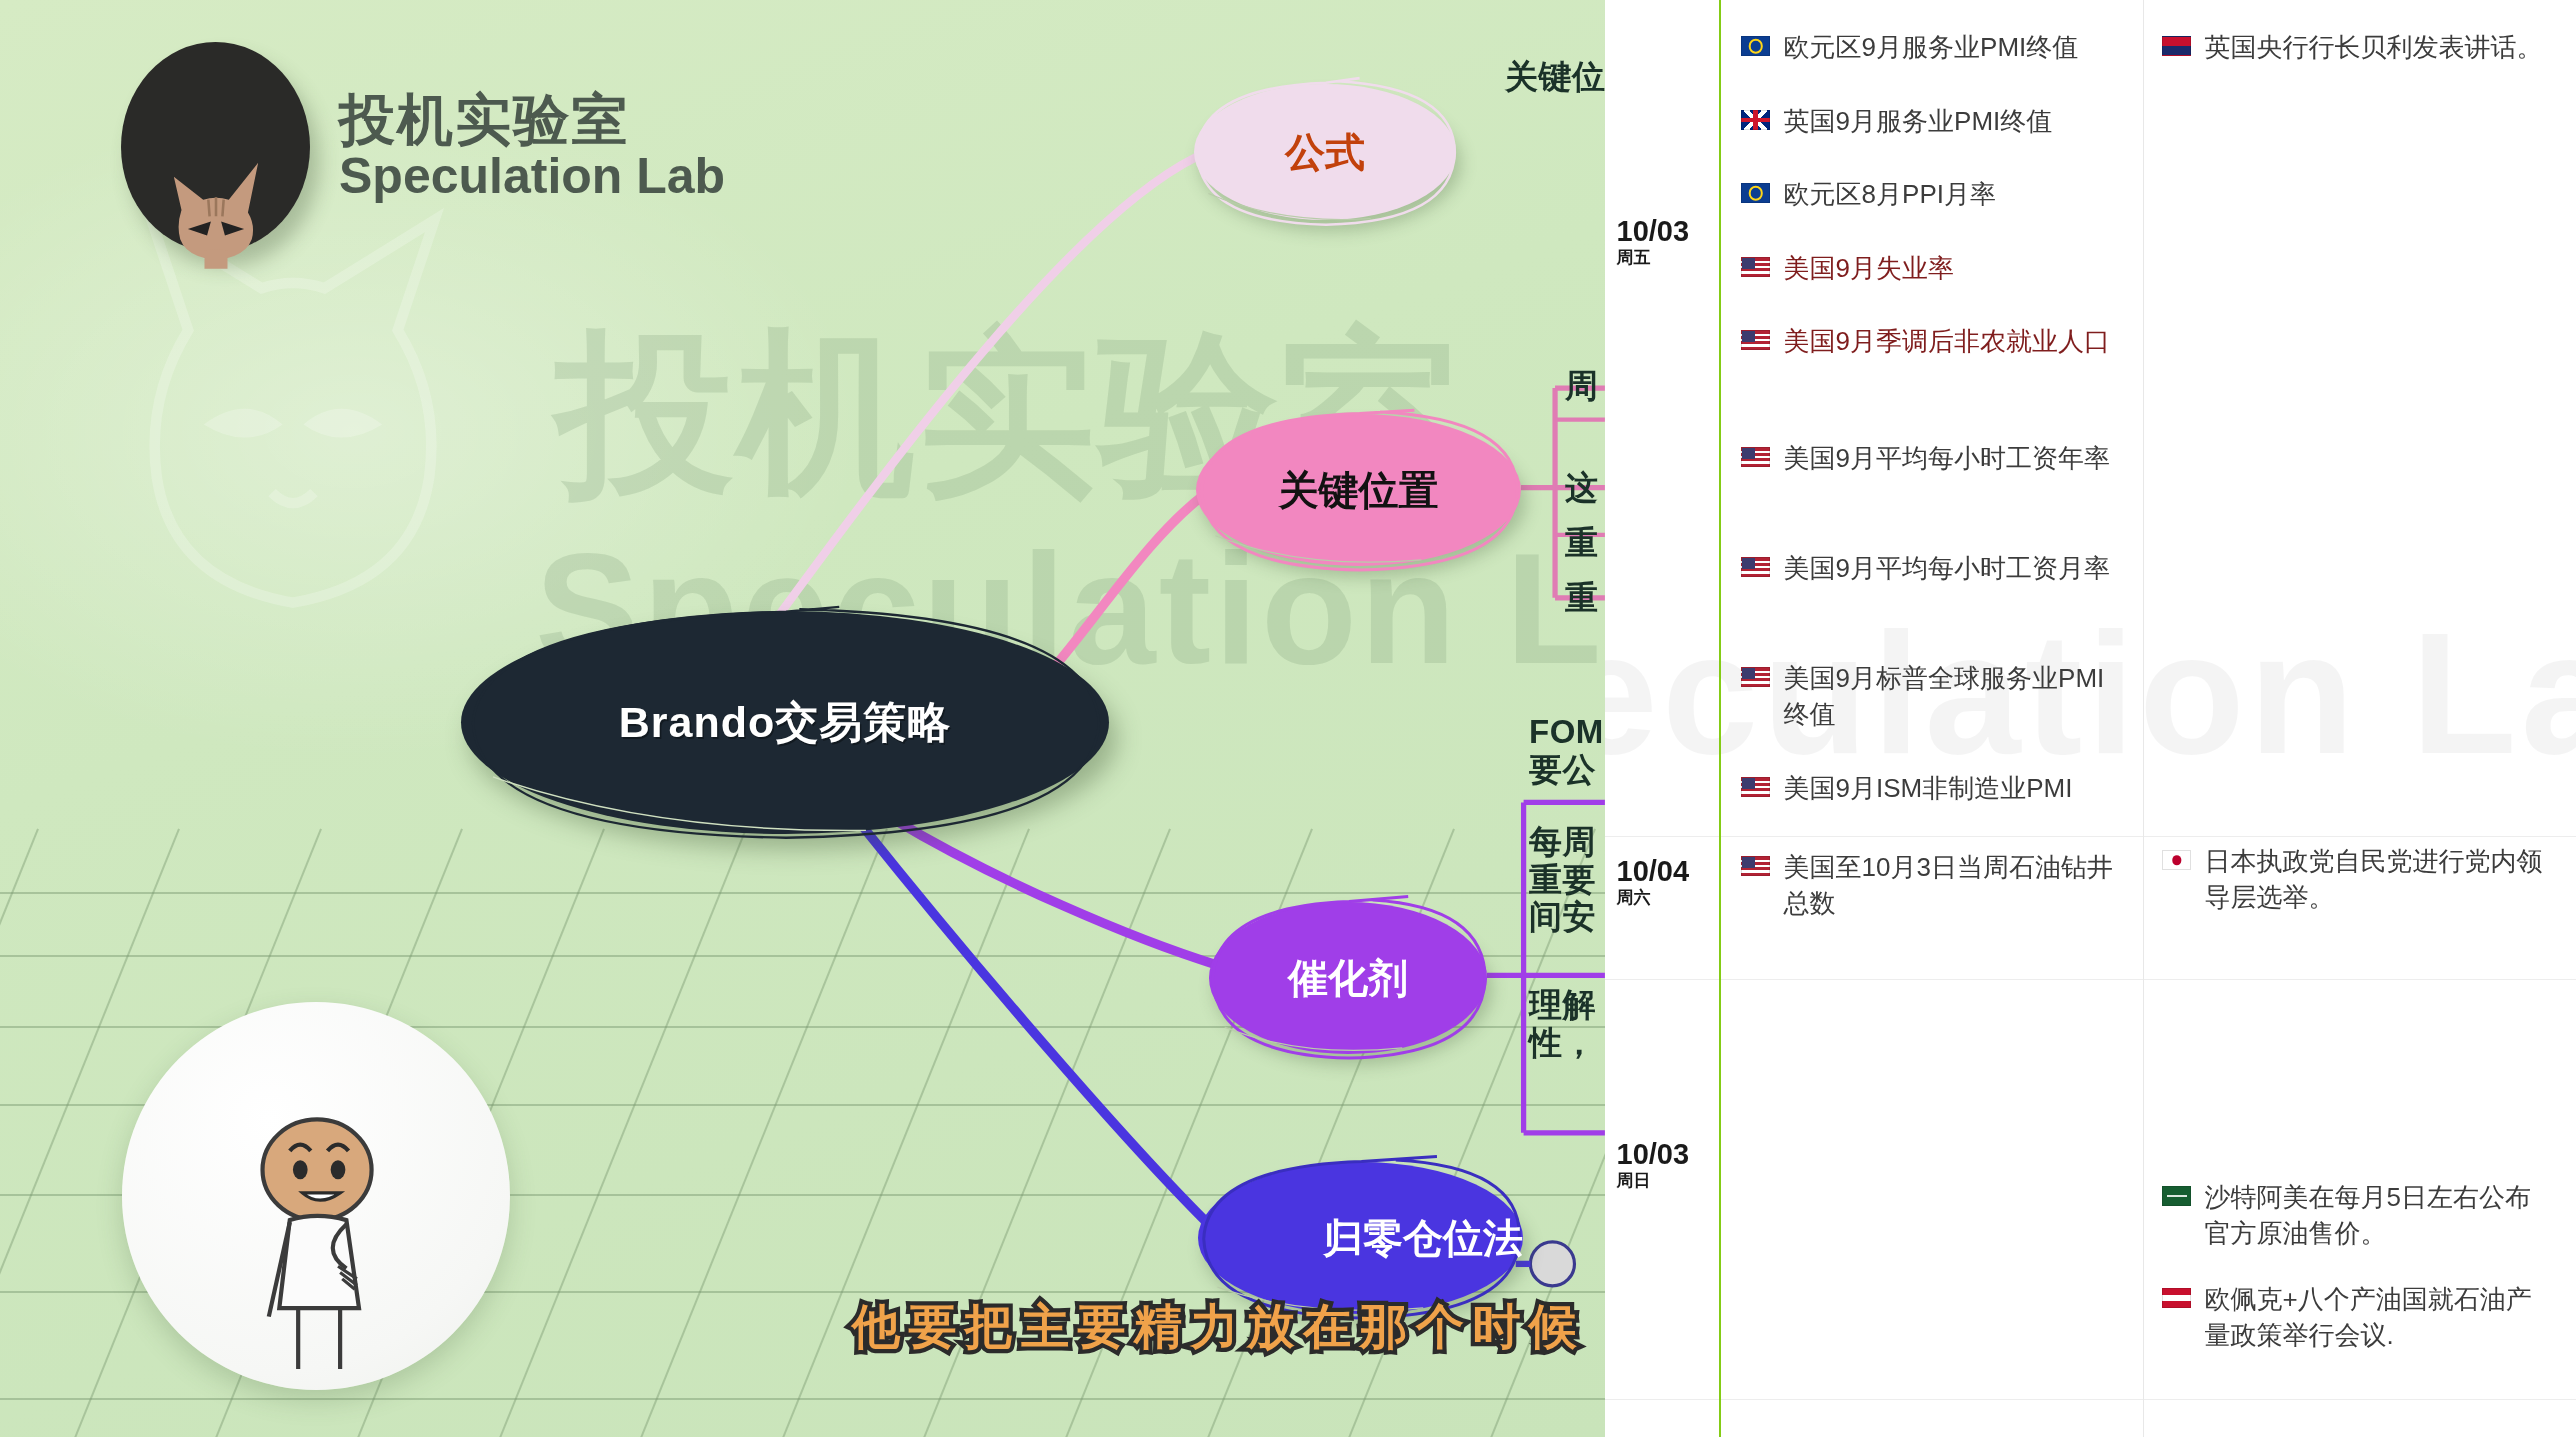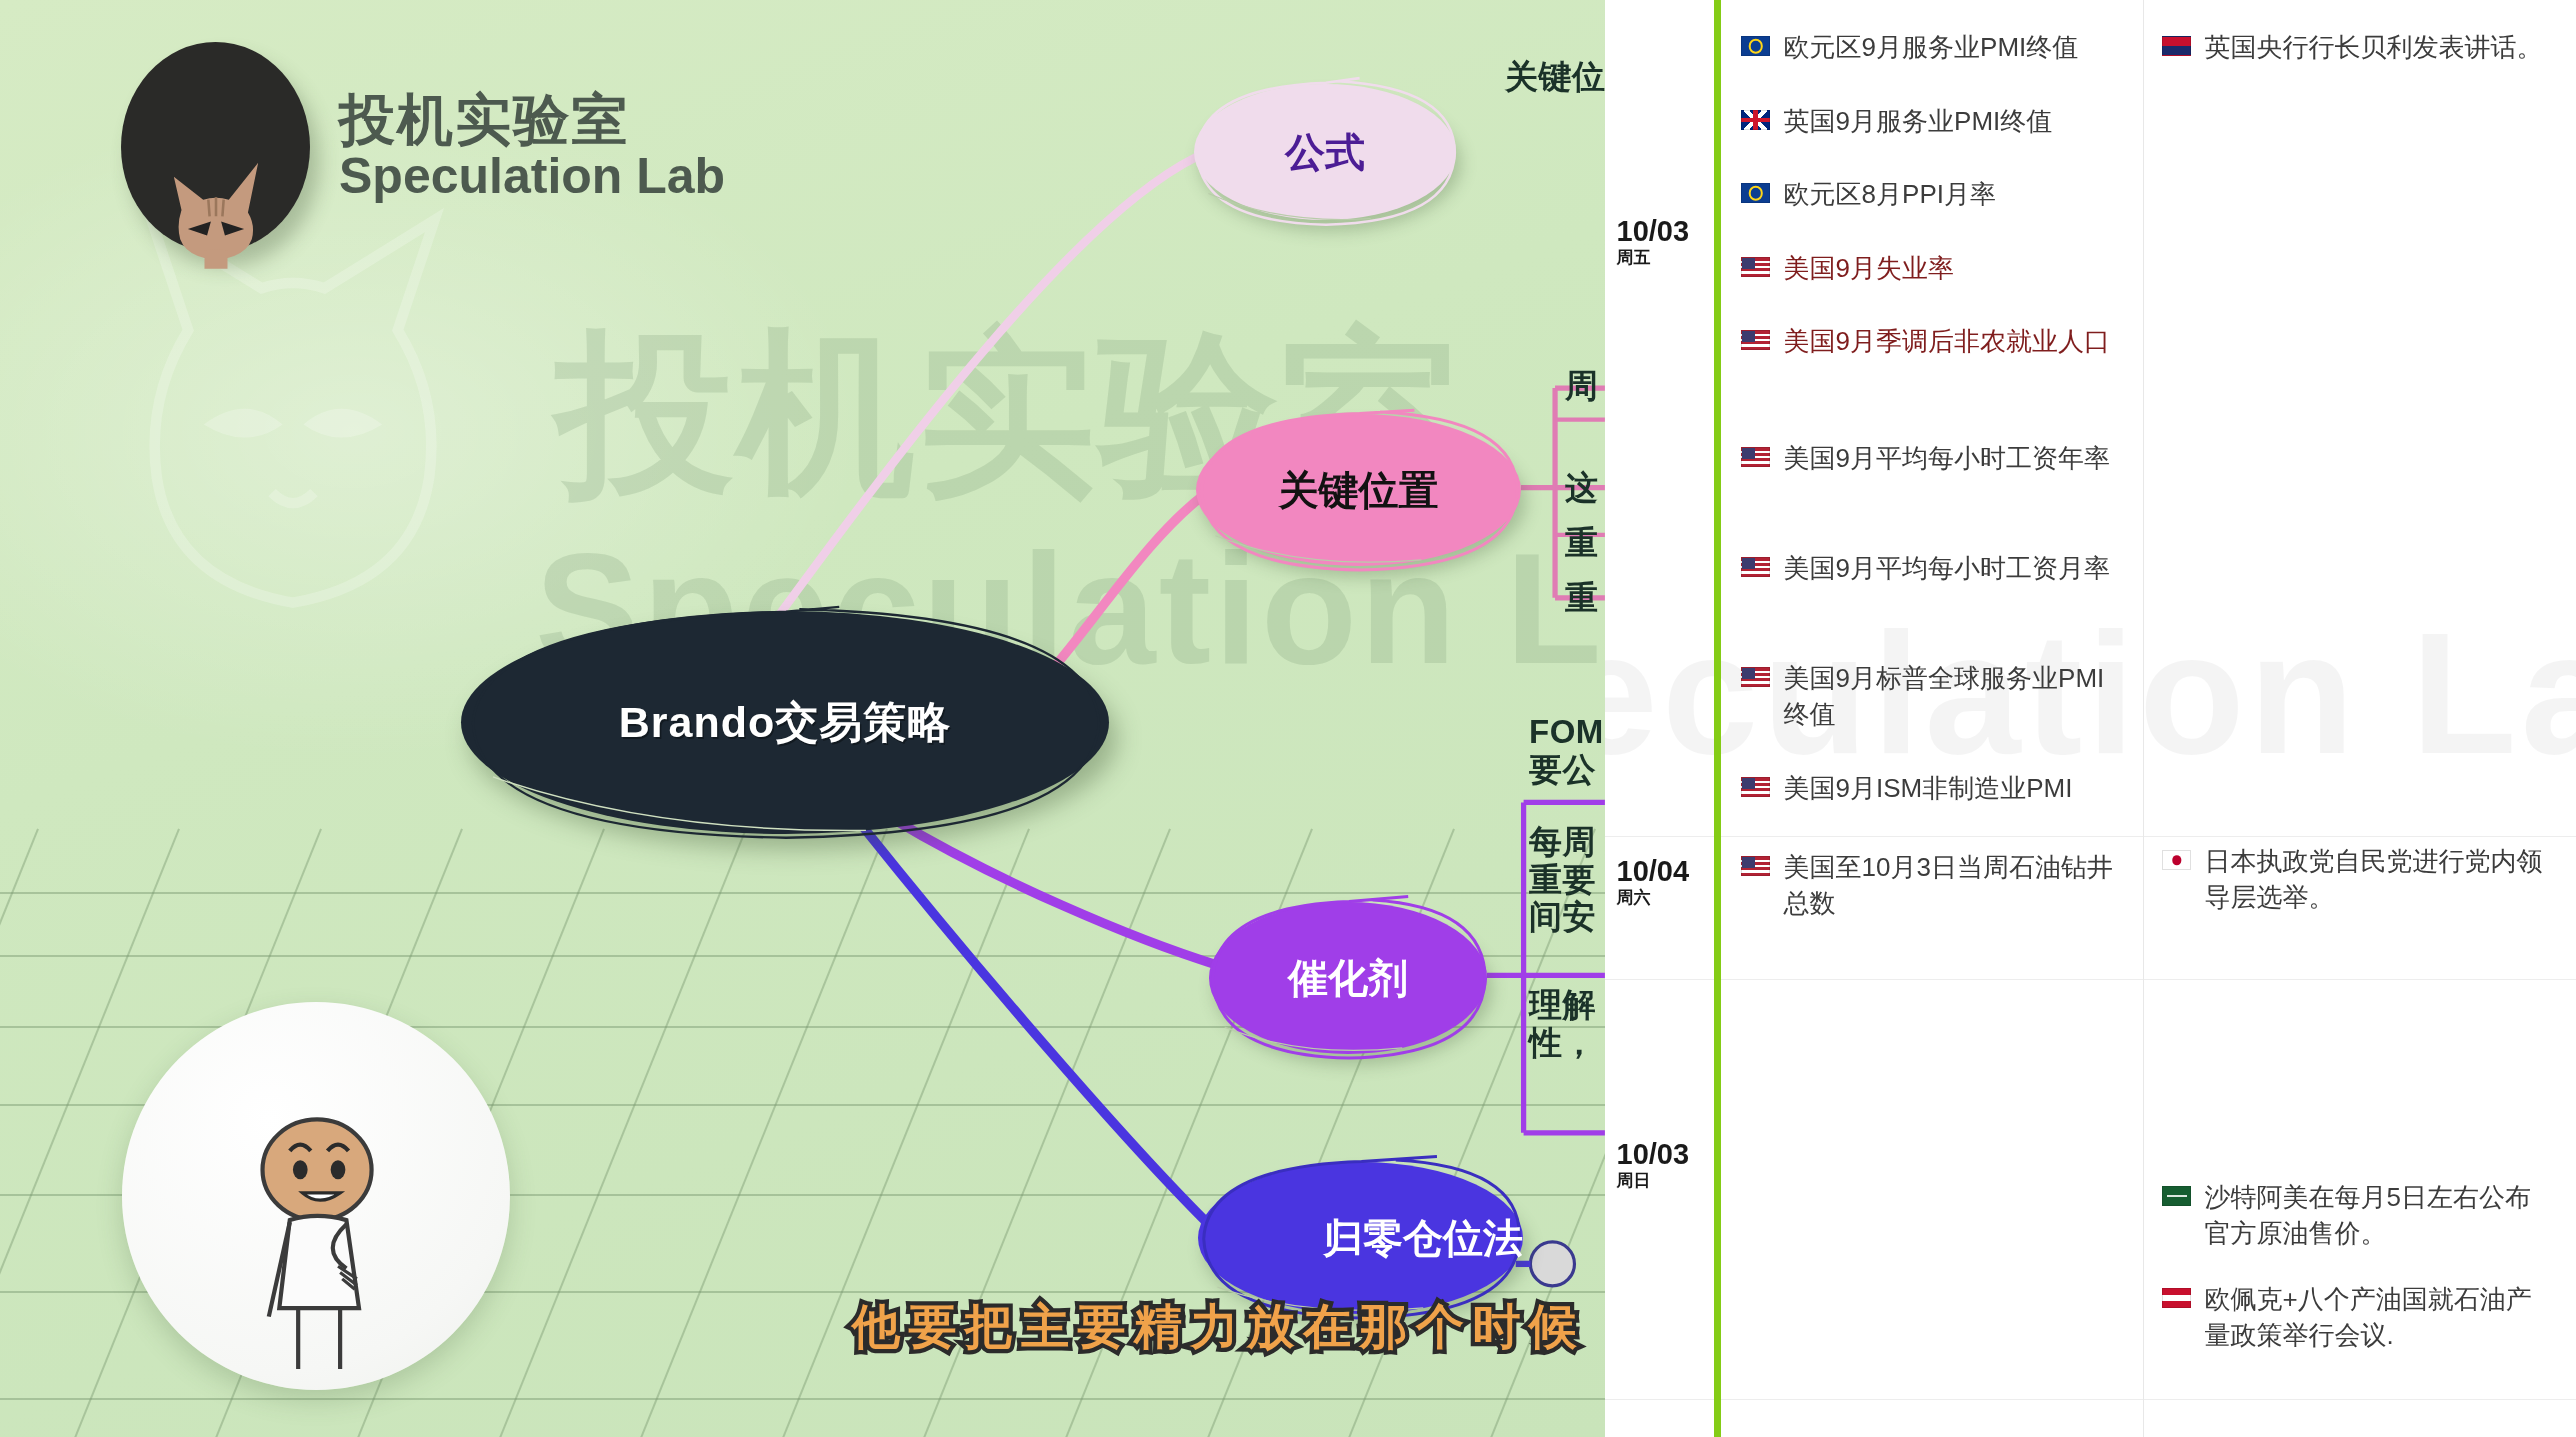--- a/index.html
+++ b/index.html
@@ -91,21 +91,21 @@
     background:#1d2833;
     color:#ffffff;
     font-size:43px;
     letter-spacing:1px;
     box-shadow: 8.4px 15.7px 23px rgba(55,80,45,0.34);
   }
   #node-root .lbl { text-shadow: 1.6px 1.6px 0 rgba(0,0,0,0.35); }
 
   #node-formula {
     left:1194px; top:84px; width:262px; height:136px;
-    background:#f0dcec; color:#4c1d95; font-size:40px;
+    background:#f0dcec; color:#c2410c; font-size:40px;
     box-shadow: 5.2px 11.5px 15.7px rgba(55,80,45,0.26);
   }
   #node-keylevel {
     left:1196px; top:414px; width:325px; height:152px;
     background:#f287c0; color:#121212; font-size:40px;
     box-shadow: 5.2px 11.5px 15.7px rgba(55,80,45,0.26);
   }
   #node-catalyst {
     left:1209px; top:902px; width:278px; height:152px;
     background:#a03ee8; color:#ffffff; font-size:40px;
@@ -151,21 +151,21 @@
     background:#ffffff;
     display:flex;
     overflow:hidden;
   }
   #panel-wm {
     position:absolute; left:-273px; top:593px;
     font-size:173px; font-weight:bold; color:rgba(0,0,0,0.045);
     letter-spacing:4.2px; white-space:nowrap; pointer-events:none;
   }
   .col { position:relative; height:100%; }
-  #col-date { width:116px; border-right:7px solid #84cc16; }
+  #col-date { width:116px; border-right:2px solid #84cc16; }
   #col-events { width:423px; border-right:1px solid #e8e8e8; }
   #col-notes { width:431px; }
 
   .date-cell {
     position:absolute; left:0; width:100%;
     padding-left:11.5px;
     color:#1a1a1a;
   }
   .date-cell .d1 { font-size:29px; font-weight:bold; line-height:1.15; }
   .date-cell .d2 { font-size:17px; font-weight:bold; line-height:1.2; }

